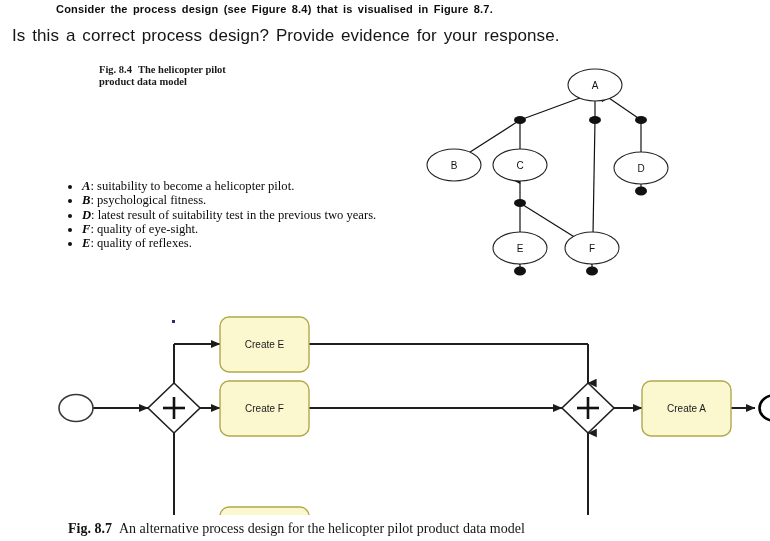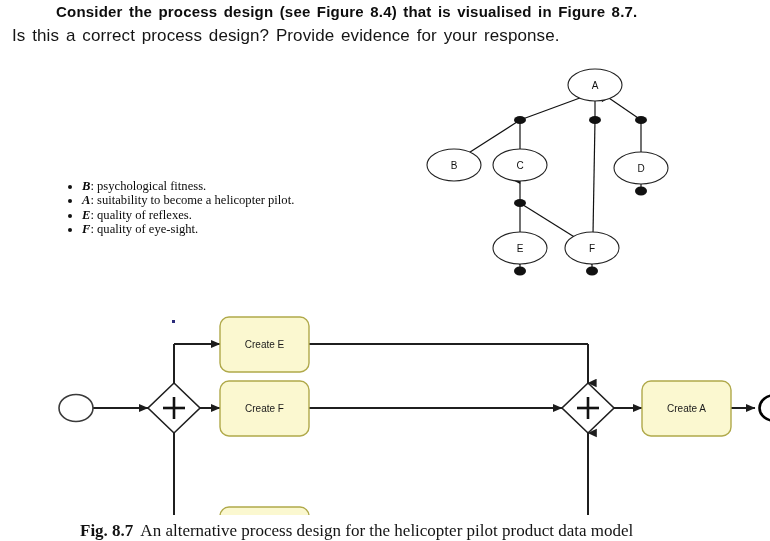--- a/index.html
+++ b/index.html
@@ -24,21 +24,21 @@
     height: 541px;
   }
 
   
   .q-heading {
     position: absolute;
     left: 56px;
     top: 3px;
     width: 660px;
     font-family: "Liberation Sans", sans-serif;
-    font-size: 15px;
+    font-size: 11px;
     font-weight: bold;
     letter-spacing: 0.2px;
     word-spacing: 2px;
     color: #0d0d0d;
     white-space: nowrap;
   }
   .q-sub {
     position: absolute;
     left: 12px;
     top: 26px;
@@ -118,24 +118,23 @@
     height: 210px;
   }
 
   
   .fig87-cap {
     position: absolute;
     left: 68px;
     top: 521px;
     width: 640px;
     font-family: "Liberation Serif", serif;
-    font-size: 17px;
+    font-size: 14px;
     color: #131313;
     white-space: nowrap;
-    margin-left: 12px;
   }
   .fig87-cap b { font-weight: bold; }
   .fig87-cap .gap { display: inline-block; width: 7px; }
 
   
   .speck {
     position: absolute;
     left: 172px;
     top: 320px;
     width: 3px;
@@ -146,27 +145,32 @@
   text { font-family: "Liberation Sans", sans-serif; }
 </style>
 </head>
 <body>
 
 <div class="page">
 
   <div class="q-heading">Consider the process design (see Figure 8.4) that is visualised in Figure 8.7.</div>
   <div class="q-sub">Is this a correct process design? Provide evidence for your response.</div>
 
+  <div class="fig84-cap">
+    <b>Fig. 8.4</b><span class="gap"></span><b>The helicopter pilot</b><br>
+    <b>product data model</b>
+  </div>
 
   <div class="legend">
     <ul>
+      <li><span class="var">A</span>: <span>suitability to become a helicopter pilot.</span></li>
       <li><span class="var">B</span>: <span>psychological fitness.</span></li>
-      <li><span class="var">A</span>: <span>suitability to become a helicopter pilot.</span></li>
+      <li><span class="var">D</span>: <span>latest result of suitability test in the previous two years.</span></li>
+      <li><span class="var">F</span>: <span>quality of eye-sight.</span></li>
       <li><span class="var">E</span>: <span>quality of reflexes.</span></li>
-      <li><span class="var">F</span>: <span>quality of eye-sight.</span></li>
     </ul>
   </div>
 
   <svg class="tree-svg" viewBox="0 0 260 230">
     <defs>
       <marker id="arrowUp" markerWidth="9" markerHeight="9" refX="4.2" refY="8.2" orient="auto" markerUnits="userSpaceOnUse">
         <path d="M4.2,0.6 L8.2,8.4 L0.2,8.4 Z" fill="#111"></path>
       </marker>
     </defs>
 

